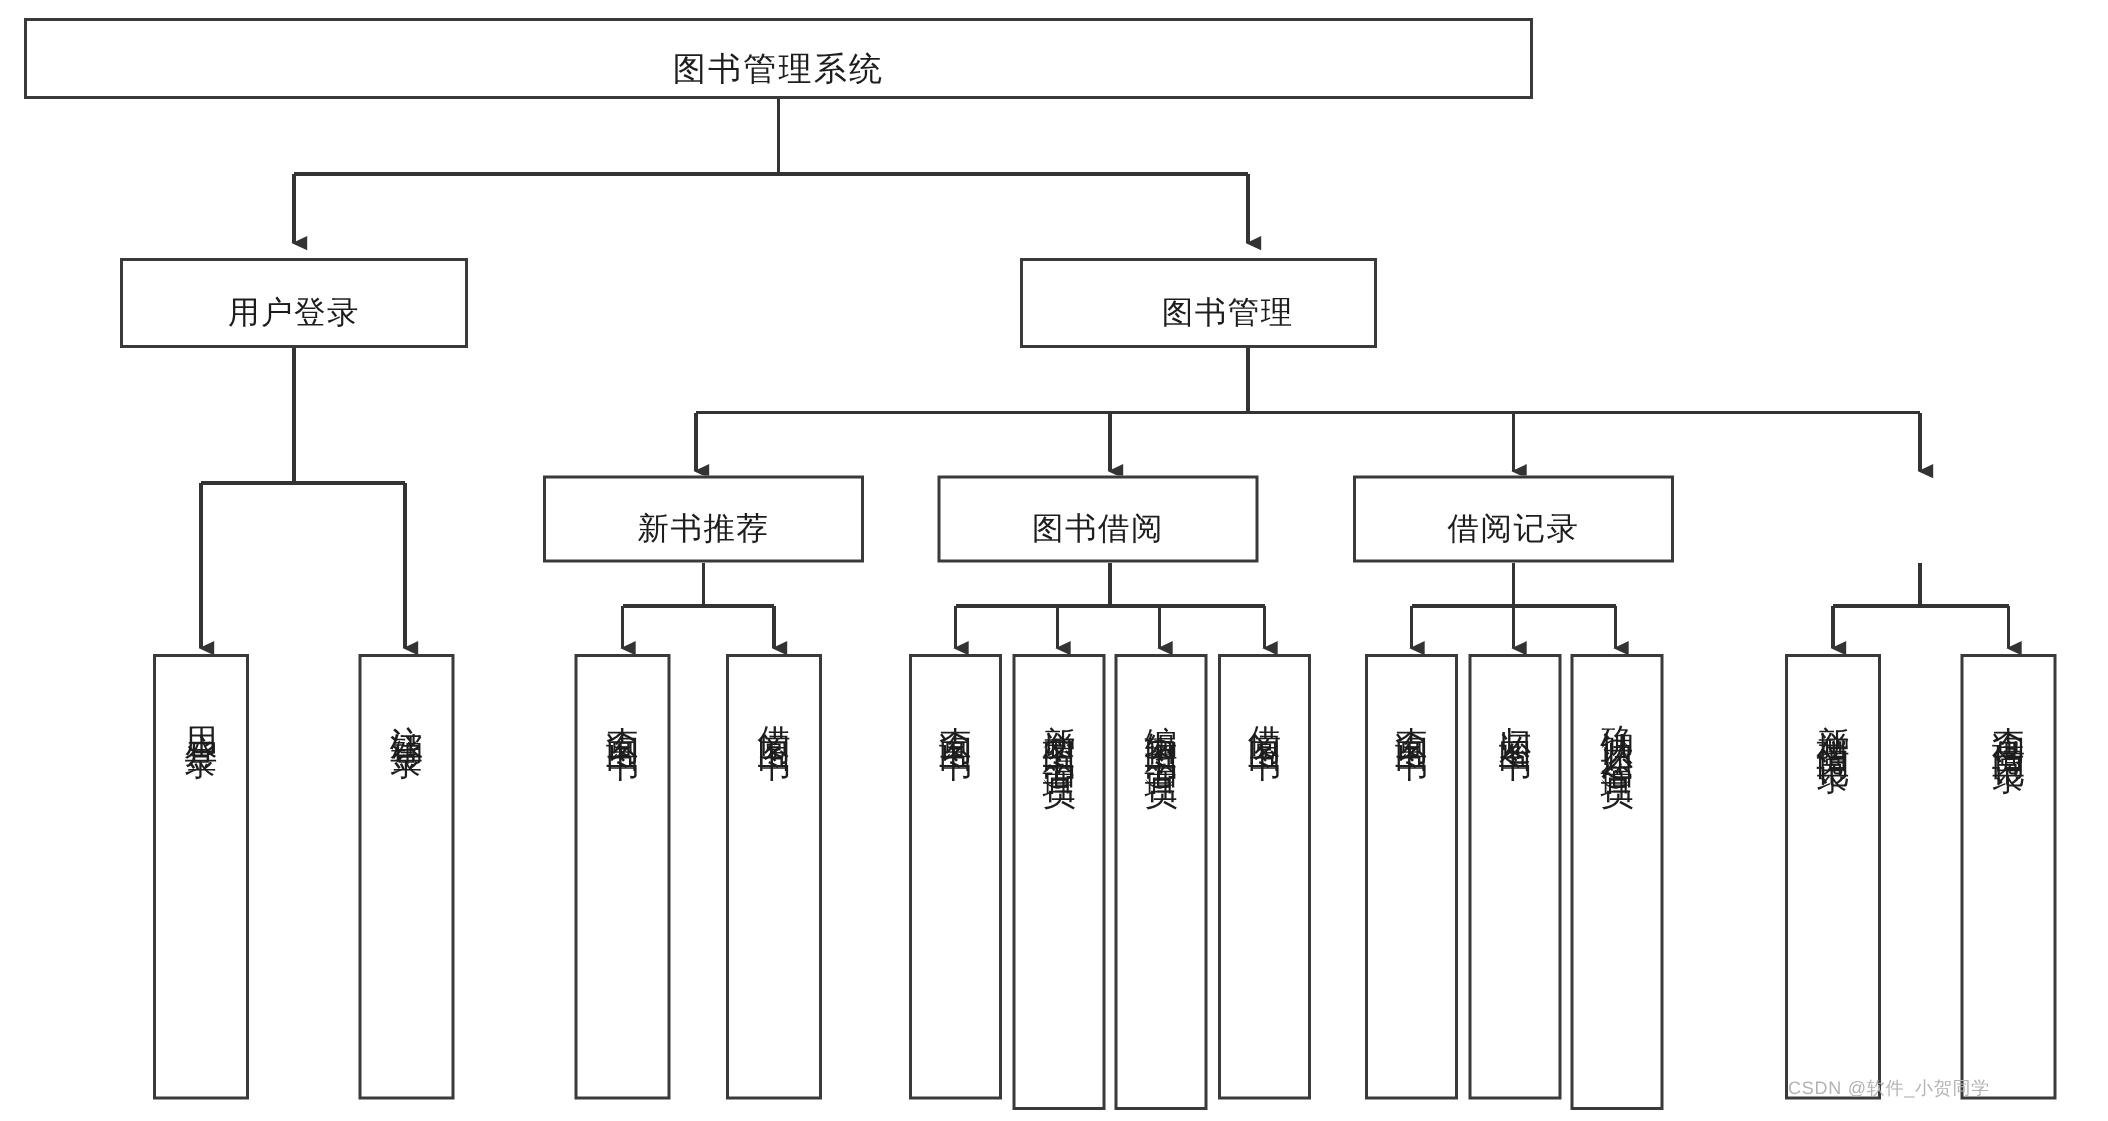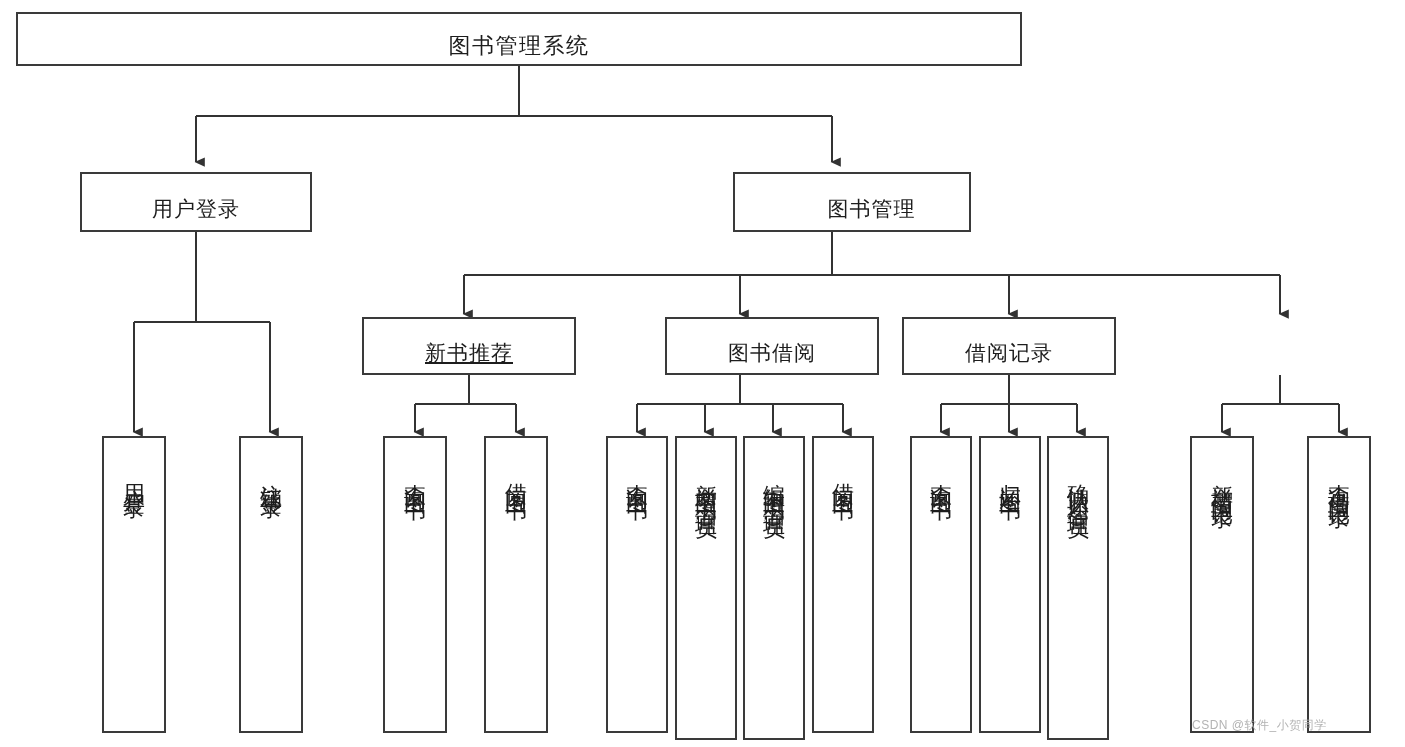--- a/index.html
+++ b/index.html
@@ -126,29 +126,29 @@
   </svg>
 
   <div class="node h root" style="left:16px; top:12px; width:1006px; height:54px;">
     <span class="lbl">图书管理系统</span>
   </div>
 
   <div class="node h tier2" style="left:80px; top:172px; width:232px; height:60px;">
     <span class="lbl">用户登录</span>
   </div>
 
-  <div class="node h tier2" style="left:733px; top:172px; width:238px; height:60px;padding-left:39px;">
+  <div class="node h tier2" style="left:680px; top:172px; width:238px; height:60px;padding-left:39px;">
     <span class="lbl">图书管理</span>
   </div>
 
-  <div class="node h tier3" style="left:362px; top:317px; width:214px; height:58px;text-decoration:underline;">
+  <div class="node h tier3" style="left:362px; top:317px; width:214px; height:58px;">
     <span class="lbl">新书推荐</span>
   </div>
 
-  <div class="node h tier3" style="left:665px; top:317px; width:214px; height:58px;">
+  <div class="node h tier3" style="left:625px; top:317px; width:214px; height:58px;">
     <span class="lbl">图书借阅</span>
   </div>
 
   <div class="node h tier3" style="left:902px; top:317px; width:214px; height:58px;">
     <span class="lbl">借阅记录</span>
   </div>
 
 
   <div class="node v" style="left:102px; top:436px; width:64px; height:297px;">
     <span class="lbl">用户登录</span>

